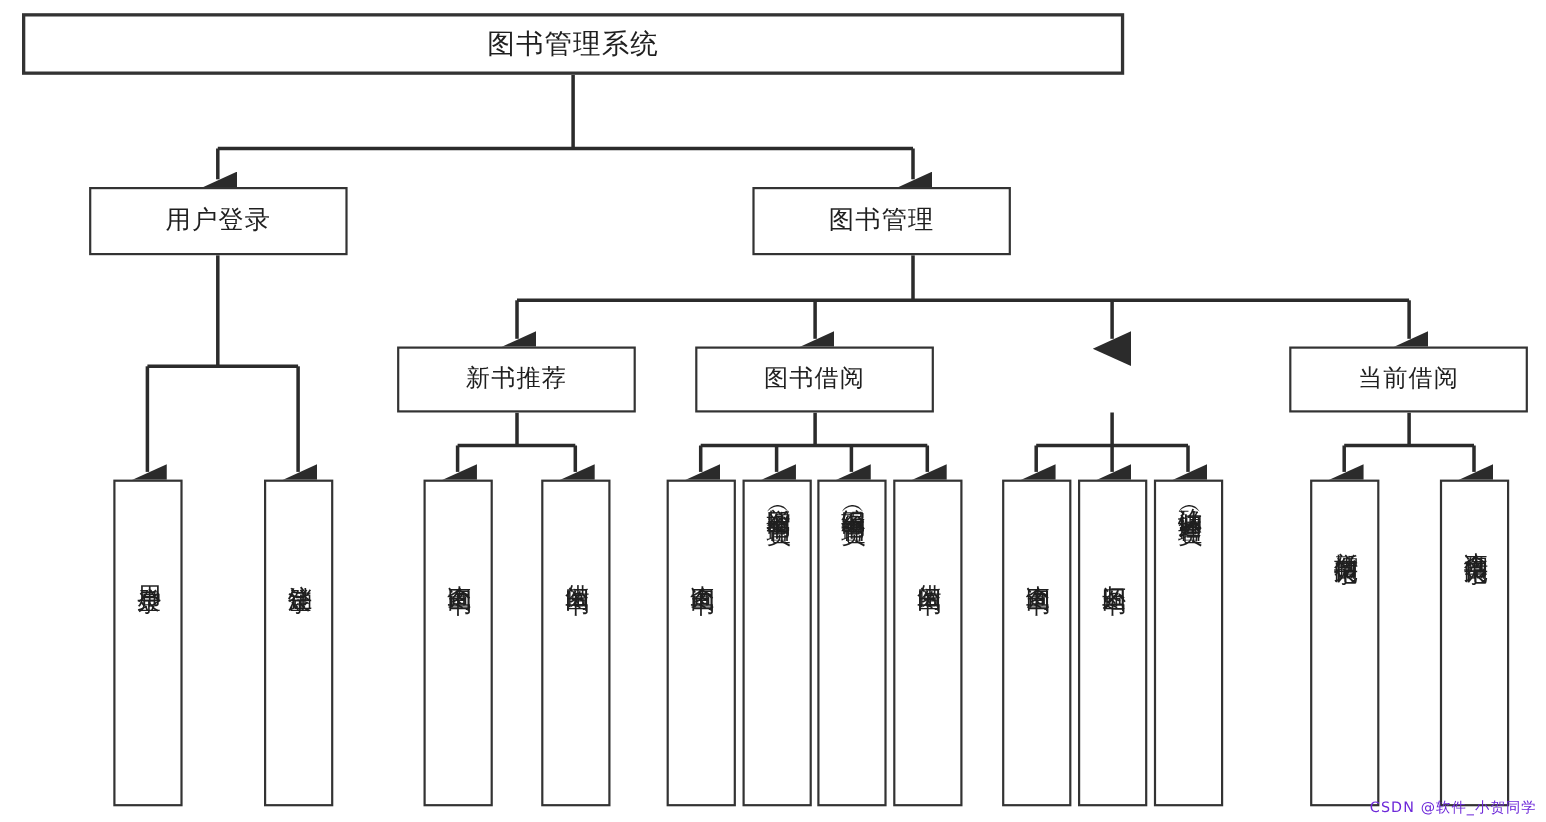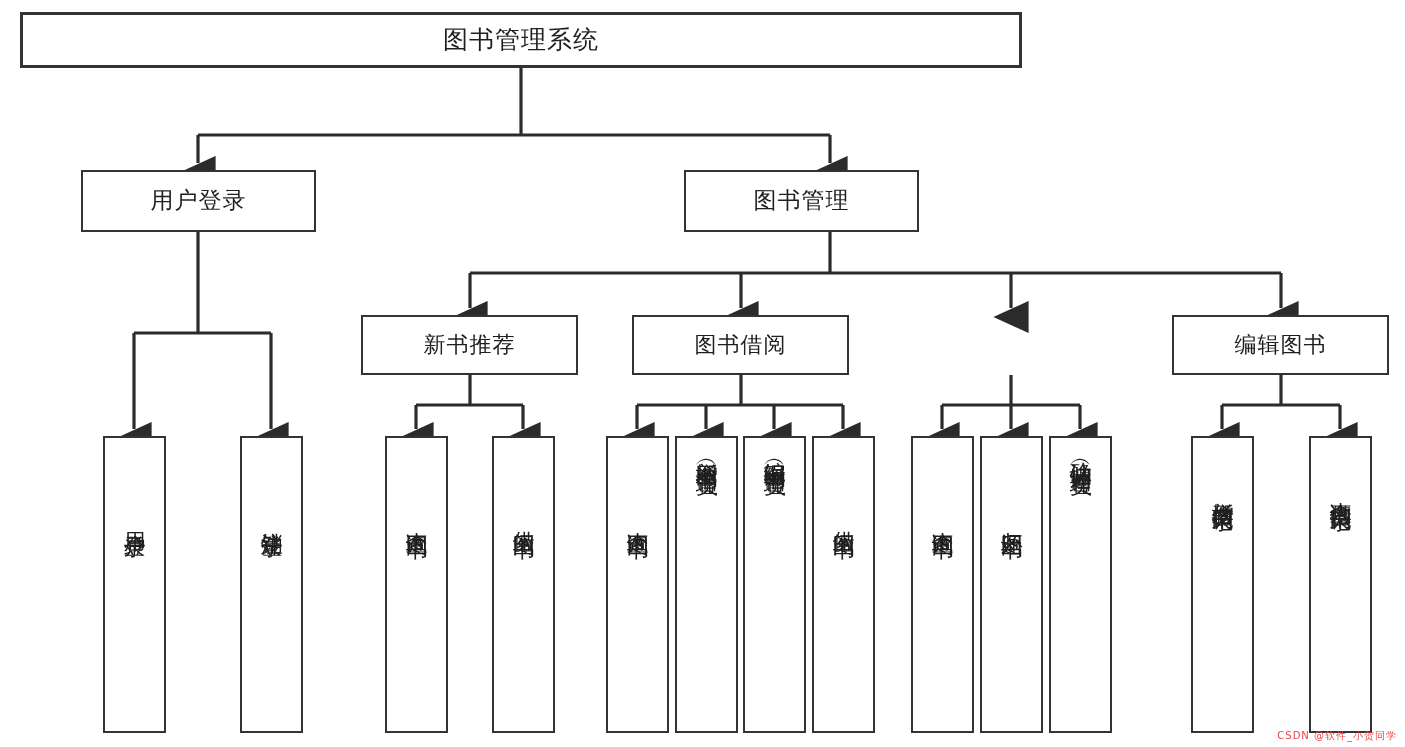--- a/index.html
+++ b/index.html
@@ -25,21 +25,21 @@
     text-orientation:upright;
     font-size:22px;
     line-height:1.12;
     letter-spacing:2px;
     white-space:normal;
     text-align:left;
   }
   .node.leaf.mid .lbl{ margin-top:70px; }
   .node.leaf.midsm .lbl{ margin-top:40px; }
 
-  .watermark{position:absolute;right:8px;bottom:4px;font-size:10px;color:#ef4444;
+  .watermark{position:absolute;right:8px;bottom:4px;font-size:13px;color:#6d28d9;
              letter-spacing:1px;white-space:nowrap;margin-top:48px;}
 </style>
 </head>
 <body>
 
 <div id="canvas">
 
   <svg id="wires" viewBox="0 0 1405 747">
     <defs>
       <marker id="arw" markerWidth="12" markerHeight="13" refX="2.2" refY="5.5" orient="auto" markerUnits="strokeWidth">
@@ -103,21 +103,21 @@
     <span class="lbl">图书管理</span>
   </div>
 
   <div class="node lvl3" style="left:361px;top:315px;width:217px;height:60px;">
     <span class="lbl">新书推荐</span>
   </div>
   <div class="node lvl3" style="left:632px;top:315px;width:217px;height:60px;">
     <span class="lbl">图书借阅</span>
   </div>
   <div class="node lvl3" style="left:1172px;top:315px;width:217px;height:60px;">
-    <span class="lbl">编辑图书</span>
+    <span class="lbl">当前借阅</span>
   </div>
 
   <div class="node leaf mid" style="left:103px;top:436px;width:63px;height:297px;">
     <span class="lbl">用户登录</span>
   </div>
   <div class="node leaf mid" style="left:240px;top:436px;width:63px;height:297px;">
     <span class="lbl">注销登录</span>
   </div>
 
   <div class="node leaf mid" style="left:385px;top:436px;width:63px;height:297px;">

